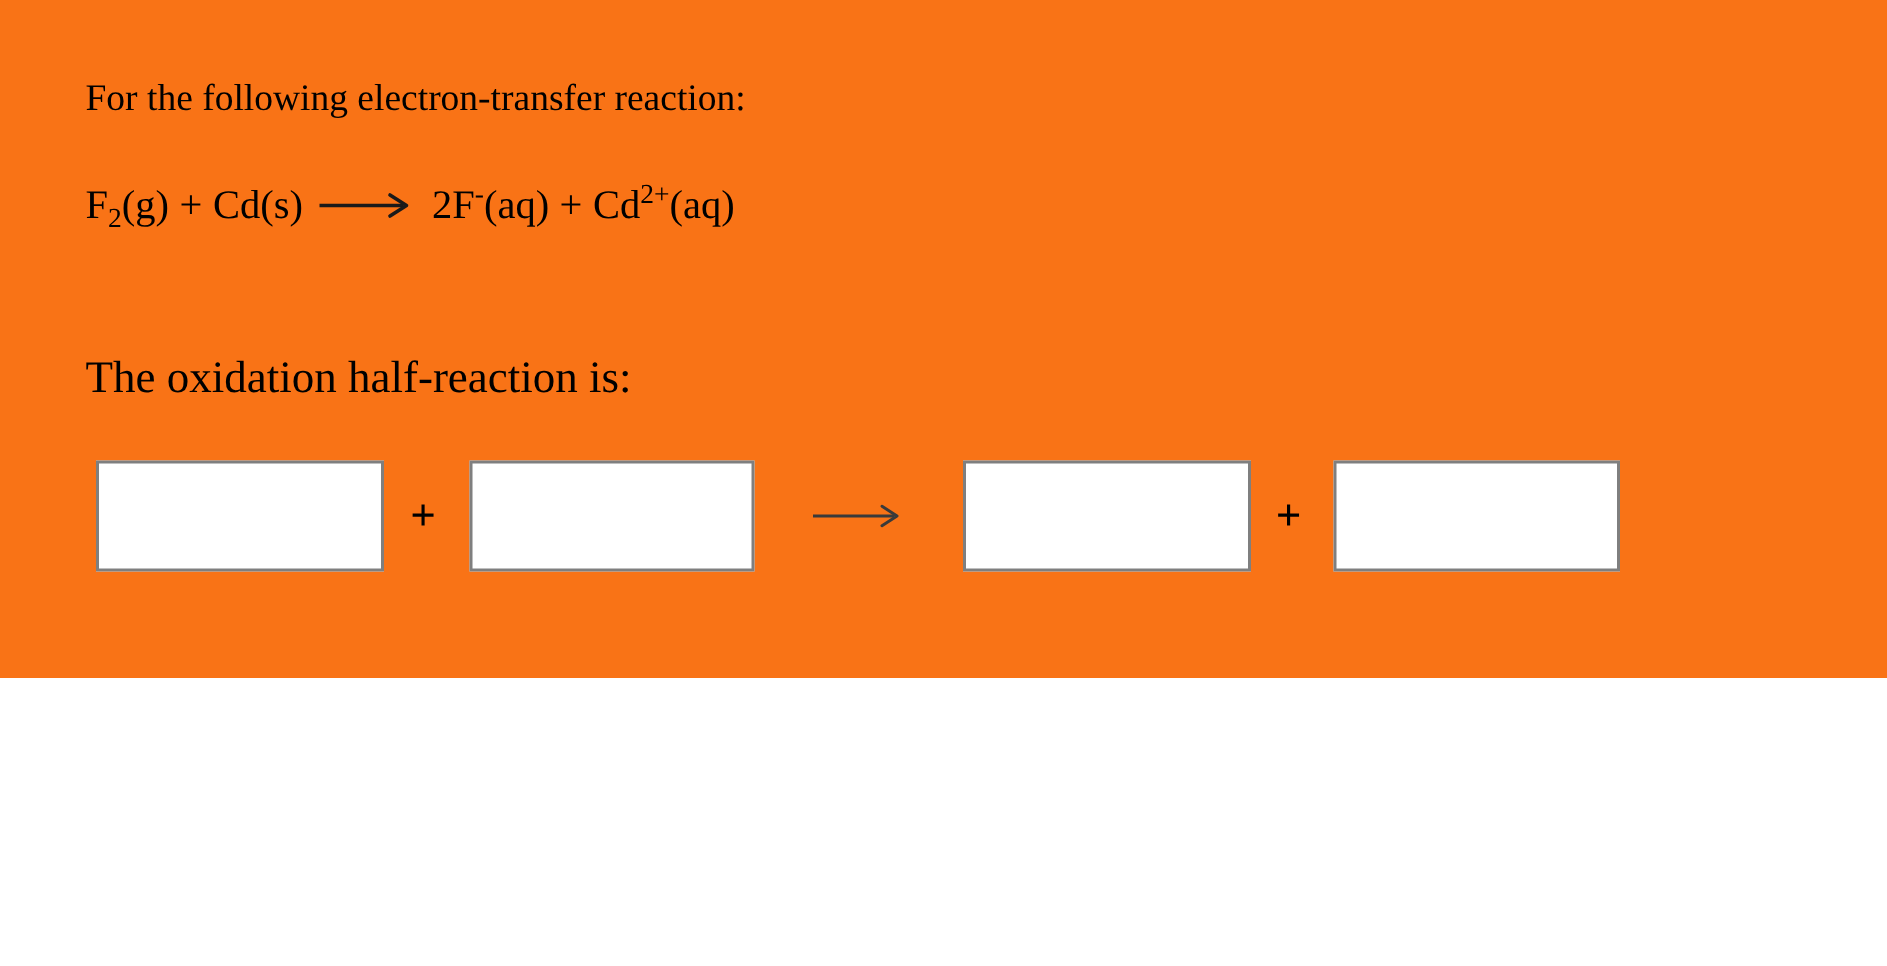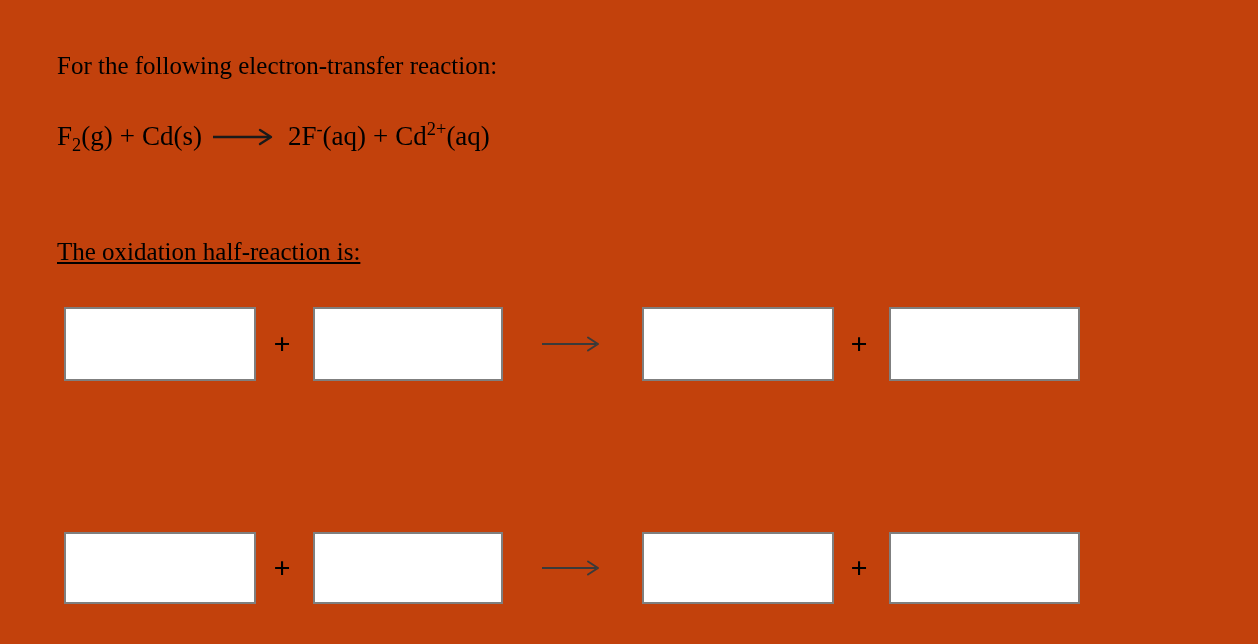--- a/index.html
+++ b/index.html
@@ -3,22 +3,22 @@
 <meta charset="utf-8">
 <style>
   html, body {
     margin: 0;
     padding: 0;
     background: #ffffff;
   }
   .page {
     position: relative;
     width: 1258px;
-    height: 644px;
-    background: #c2410c;
+    height: 452px;
+    background: #f97316;
     font-family: "Liberation Serif", serif;
     color: #000000;
     overflow: hidden;
   }
   .intro-line {
     position: absolute;
     left: 57px;
     top: 50px;
     font-size: 25px;
     line-height: 32px;
@@ -40,24 +40,23 @@
   .equation .op {
     margin: 0 7px;
   }
   .eq-arrow {
     vertical-align: middle;
     margin: 0 10px 4px 10px;
   }
   .section-label {
     position: absolute;
     left: 57px;
-    font-size: 25px;
+    font-size: 30px;
     line-height: 32px;
     white-space: nowrap;
-    text-decoration: underline;
   }
   .label-oxidation { top: 236px; }
   .label-reduction { top: 461px; }
   .answer-row {
     position: absolute;
     left: 64px;
     width: 1030px;
   }
   .row-oxidation { top: 307px; height: 74px; }
   .row-reduction { top: 532px; height: 72px; }

